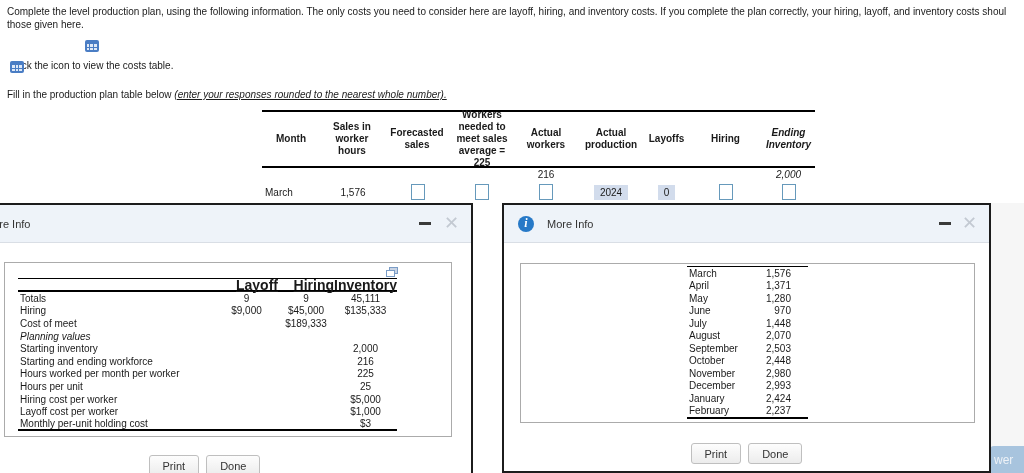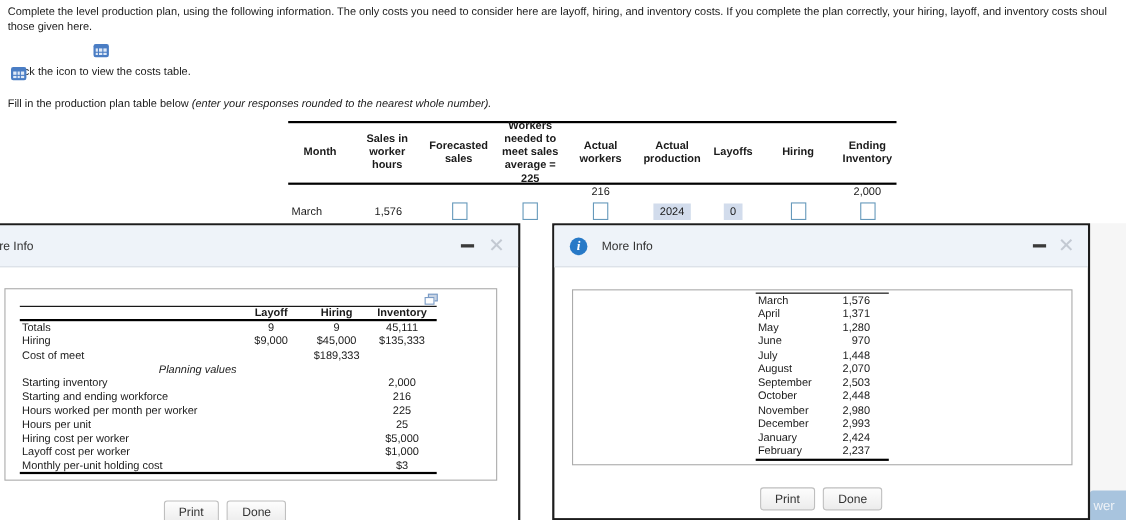--- a/index.html
+++ b/index.html
@@ -12,35 +12,35 @@
 
   
   .q-line { left:7px; white-space:nowrap; overflow:hidden; width:1017px; font-size:10px; line-height:13px; }
   .icon-row { left:10px; display:flex; align-items:center; gap:8px;flex-direction:column; }
   .tbl-icon {
     width:14px; height:12px; background:#4a7dc4; border-radius:2px; cursor:pointer;
     display:grid; grid-template-columns:1fr 1fr 1fr; grid-template-rows:1fr 1fr; gap:1px; padding:4px 2px 2px 2px;
   }
   .tbl-icon i { background:#dfe9f7; display:block; }
   .fill-line { left:7px; font-size:10px; }
-  .fill-line .it { font-style:italic; }
+  .fill-line .it { font-style:italic;text-decoration:underline; }
 
   
   .pp-table { left:262px; top:110px; width:553px; border-top:2px solid #000; }
   .pp-head { display:flex; border-bottom:2px solid #000; }
   .pp-head .cell {
     display:flex; align-items:center; justify-content:center; text-align:center;
     font-weight:bold; font-size:10px; line-height:12px; white-space:pre-line; height:54px;
   }
   .pp-pre { display:flex; height:12px; margin-top:1px; }
   .pp-pre .cell { text-align:center; font-size:10px; }
   .pp-row { display:flex; height:22px; align-items:center; }
   .pp-row .cell { display:flex; align-items:center; justify-content:center; font-size:10px; }
   .c1{width:58px;} .c2{width:66px;} .c3{width:64px;} .c4{width:64px;} .c5{width:64px;}
-  .c6{width:66px;} .c7{width:45px;} .c8{width:73px;} .c9{width:53px;}
+  .c6{width:66px;} .c7{width:45px;} .c8{width:73px;} .c9{width:53px;font-style:italic;}
   .pp-row .c1 { justify-content:flex-start; padding-left:3px; }
   .ans-box { width:14px; height:16px; border:1px solid #6699bb; background:#fff; cursor:text; }
   .ans-filled { background:#d2dcec; padding:2px 6px; font-size:10px; cursor:text; }
 
   
   .popup { position:absolute; background:#fff; border:2px solid #1c1c1c; }
   .titlebar {
     position:relative; height:38px; background:#eef3f9; border-bottom:1px solid #d9dee5;
     display:flex; align-items:center;
   }
@@ -60,27 +60,27 @@
     height:21px; padding:0 13px; cursor:pointer;
   }
 
   
   .popout-icon { position:absolute; left:381px; top:4px; width:12px; height:10px; cursor:pointer; }
   .popout-icon .b { position:absolute; border:1px solid #7a9cc6; background:#fff; width:9px; height:7px; }
   .popout-icon .b.back { left:3px; top:0; background:#c9d4e4; }
   .popout-icon .b.front { left:0; top:3px; }
   .ct { position:absolute; left:13px; top:15px; width:379px; }
   .ct-head { display:flex; border-top:1px solid #000; border-bottom:2px solid #000; height:14px; align-items:center; }
-  .ct-head span { font-weight:bold; text-align:center; font-size:10px; }
+  .ct-head span { font-weight:bold; text-align:right; font-size:14px;text-decoration:underline; }
   .ct-row { display:flex; height:12.6px; align-items:center; }
   .ct-label { width:197px; padding-left:2px; }
   .ct-val { width:63px; text-align:center; }
   .ct-val.h { width:56px; }
   .ct-bottom { border-bottom:2px solid #000; }
-  .italic { font-style:italic;text-align:right; }
+  .italic { font-style:italic; }
 
   
   .ft { position:absolute; left:166px; top:2px; width:121px; border-top:1px solid #000; border-bottom:2px solid #000; }
   .ft-row { display:flex; height:12.5px; align-items:center; }
   .ft-month { width:68px; padding-left:2px; }
   .ft-val { width:53px; text-align:right; padding-right:17px; }
 
   
   .side-strip { left:991px; top:203px; width:33px; height:270px; background:#f6f6f6; }
   .check-btn {

